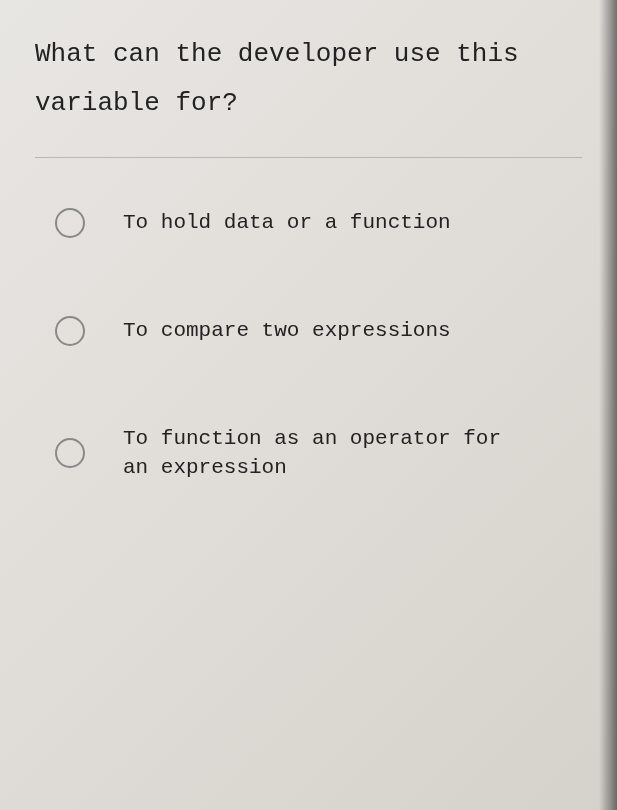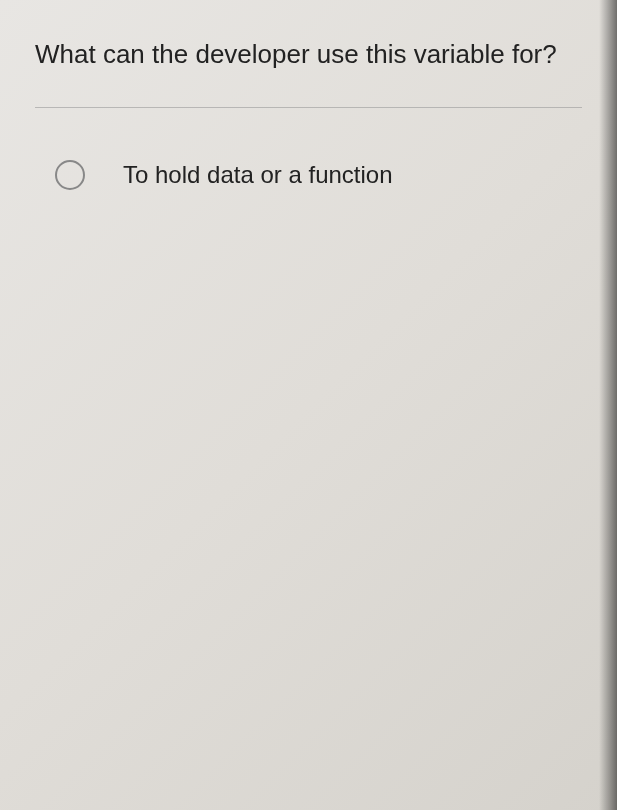--- a/index.html
+++ b/index.html
@@ -1,18 +1,19 @@
 <!DOCTYPE html>
 <html><head>
   <meta charset="utf-8">
   <style>
     * {
       margin: 0;
       padding: 0;
       box-sizing: border-box;
+      font-family: Liberation Mono, monospace;
     }
     body {
       width: 617px;
       height: 810px;
       background: linear-gradient(135deg, #e8e6e3 0%, #e0ddd8 50%, #d5d2cc 100%);
       font-family: -apple-system, BlinkMacSystemFont, 'Segoe UI', Helvetica, Arial, sans-serif;
       padding: 30px 35px 0 35px;
       color: #2a2a2a;
       position: relative;
       overflow: hidden;
@@ -43,21 +44,21 @@
     }
     .radio {
       width: 30px;
       height: 30px;
       border: 2px solid #888;
       border-radius: 50%;
       flex-shrink: 0;
       background: transparent;
     }
     .option-text {
-      font-size: 24px;
+      font-size: 21px;
       line-height: 1.4;
       color: #222;
       max-width: 380px;
       font-weight: 400;
     }
     .shadow-right {
       position: absolute;
       right: 0;
       top: 0;
       bottom: 0;
@@ -70,15 +71,23 @@
 
 <div class="question-text">What can the developer use this variable for?</div>
 
 <hr class="divider">
 
 <div class="options">
   <div class="option">
     <div class="radio"></div>
     <div class="option-text">To hold data or a function</div>
   </div>
+  <div class="option">
+    <div class="radio"></div>
+    <div class="option-text">To compare two expressions</div>
+  </div>
+  <div class="option">
+    <div class="radio"></div>
+    <div class="option-text">To function as an operator for an expression</div>
+  </div>
 </div>
 
 <div class="shadow-right"></div>
 
 </body></html>

